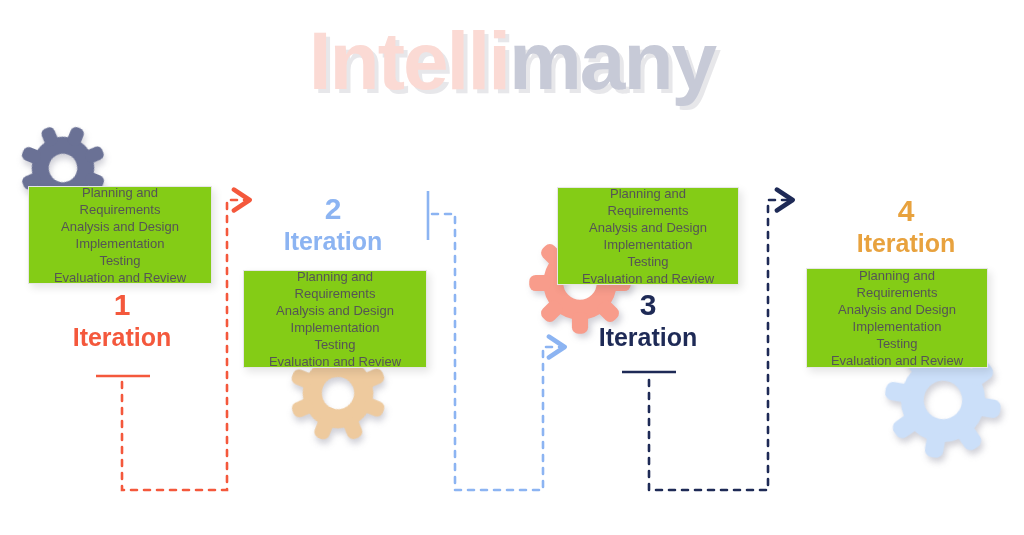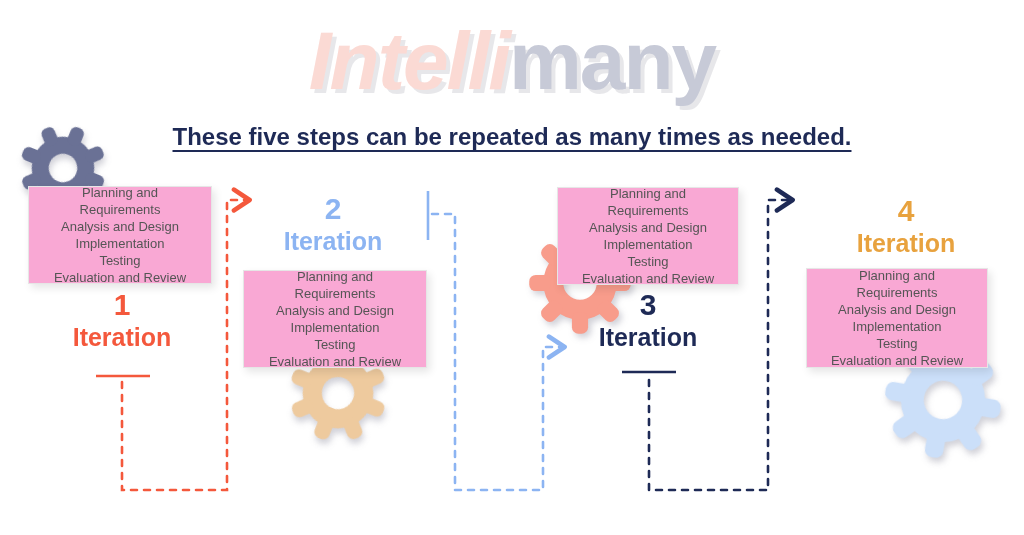--- a/index.html
+++ b/index.html
@@ -21,21 +21,21 @@
   .subtitle{
     position:absolute;top:123px;left:0;width:100%;text-align:center;
     font-size:24px;font-weight:bold;color:#1E2A56;
     text-decoration:underline;text-underline-offset:5px;text-decoration-thickness:2px;
     z-index:1;
   }
   
   .gear{position:absolute;z-index:1;filter:drop-shadow(3px 4px 3px rgba(70,70,100,0.25));}
   
   .steps-box{
-    position:absolute;z-index:2;background:#f9a8d4;border:1px solid #e6e6e6;
+    position:absolute;z-index:2;background:#84cc16;border:1px solid #e6e6e6;
     box-shadow:3px 4px 8px rgba(0,0,0,0.10);
     display:flex;flex-direction:column;justify-content:center;
     text-align:center;font-size:13px;line-height:17px;color:#555555;
     padding:6px 14px;box-sizing:border-box;
   }
   .box1{left:28px;top:186px;width:184px;height:98px;}
   .box2{left:243px;top:270px;width:184px;height:98px;}
   .box3{left:557px;top:187px;width:182px;height:98px;}
   .box4{left:806px;top:268px;width:182px;height:100px;}
   
@@ -47,23 +47,22 @@
   .it3{left:578px;top:288px;}
   .it4{left:836px;top:194px;}
   
   .overlay{position:absolute;left:0;top:0;z-index:4;pointer-events:none;}
 </style>
 </head>
 <body>
 
 <div class="canvas">
 
-  <div class="watermark"><span style="color: rgb(251, 218, 212); font-style: italic;">Intelli</span><span style="color: rgb(199, 202, 215);">many</span></div>
-
-  <div class="subtitle">These five steps can be repeated as many times as needed.</div>
+  <div class="watermark"><span style="color: rgb(251, 218, 212);">Intelli</span><span style="color: rgb(199, 202, 215);">many</span></div>
+
 
   <svg class="gear" style="left:17px;top:122px;transform:rotate(22deg);" width="92" height="92" viewBox="0 0 100 100">
     <defs>
         <mask id="gm1">
           <rect width="100" height="100" fill="#fff"></rect>
           <circle cx="50" cy="50" r="15.5" fill="#000"></circle>
         </mask>
       </defs>
     <g mask="url(#gm1)" fill="#6A7195">
       <circle cx="50" cy="50" r="34"></circle>

